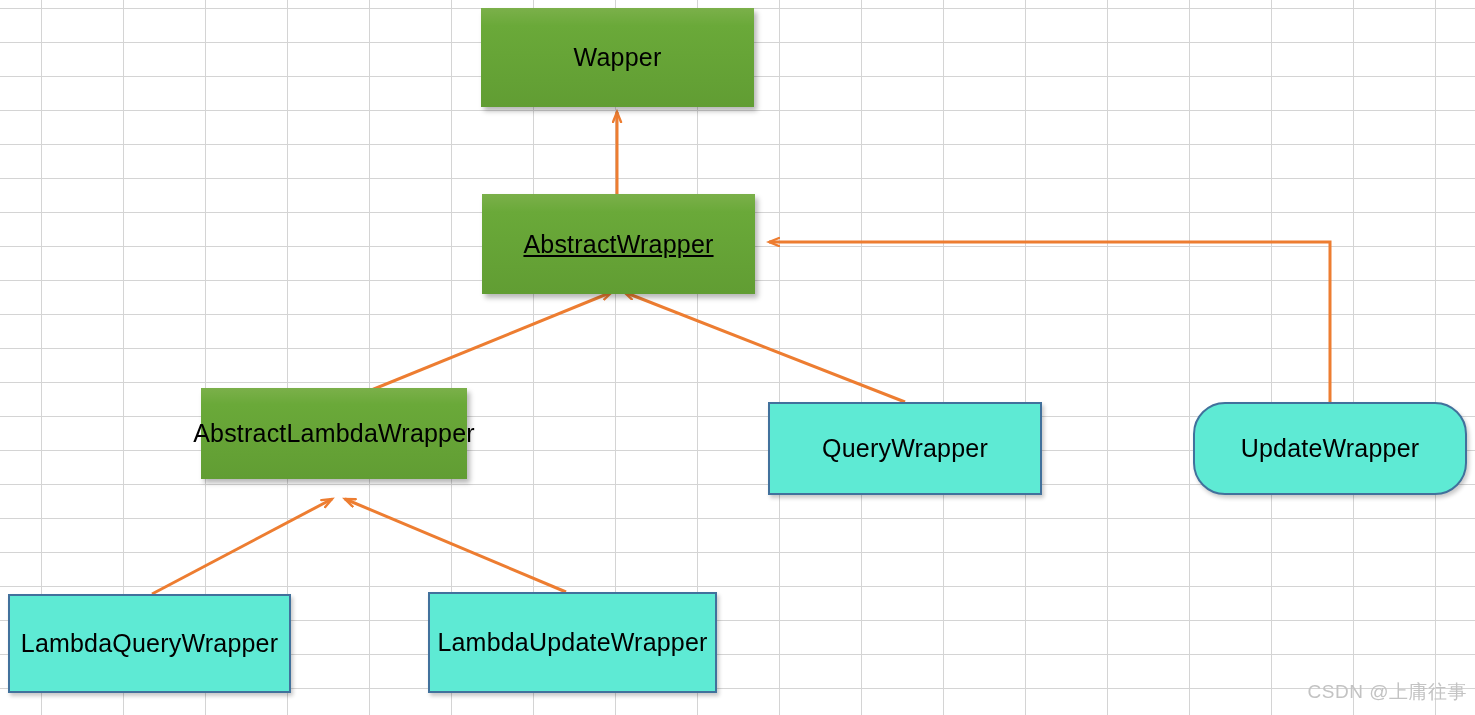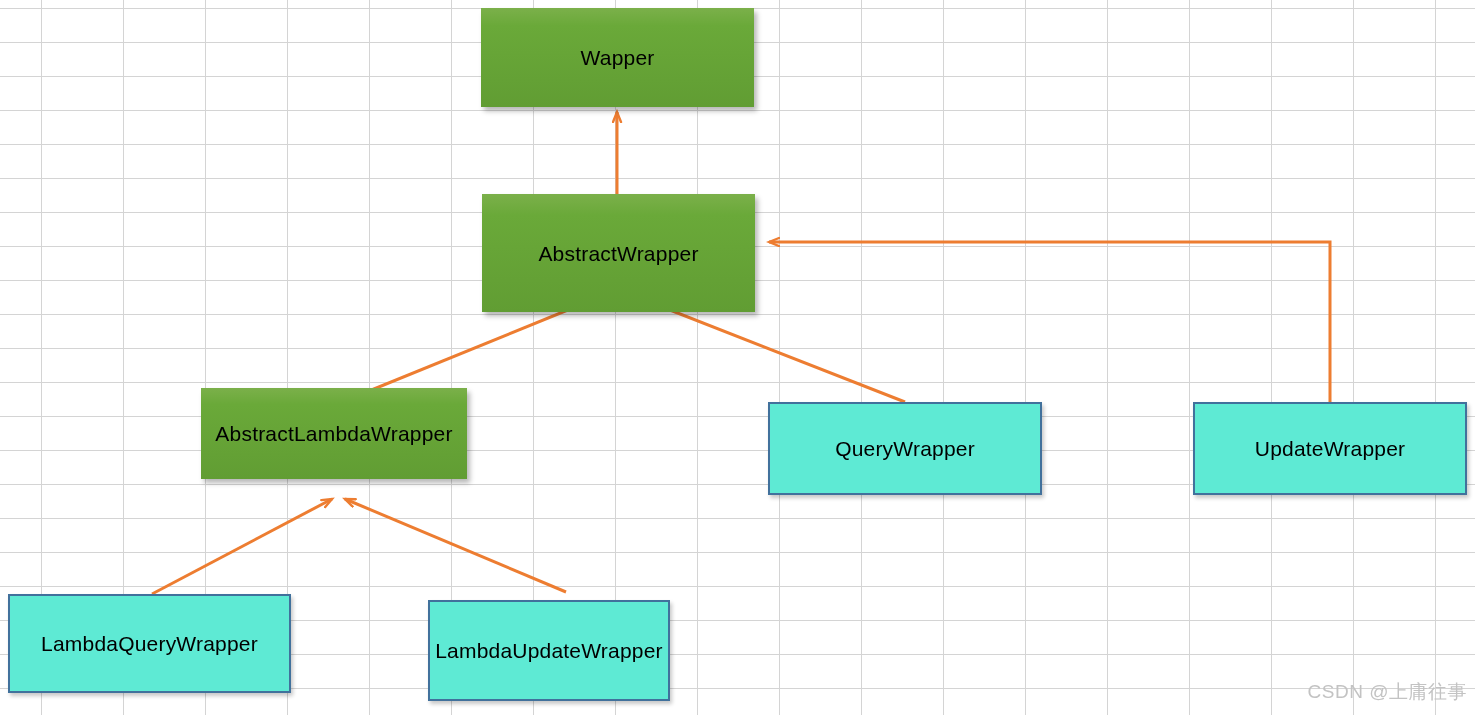--- a/index.html
+++ b/index.html
@@ -31,21 +31,21 @@
   }
 
   .node {
     position: absolute;
     box-sizing: border-box;
     display: flex;
     align-items: center;
     justify-content: center;
     text-align: center;
     color: #000000;
-    font-size: 21px;
+    font-size: 25px;
     letter-spacing: 0.2px;
     white-space: nowrap;
   }
   .node.green {
     background: linear-gradient(to bottom, #7bb04a 0%, #6aa939 18%, #619d33 100%);
     box-shadow: 3px 4px 5px rgba(0,0,0,0.28);
   }
   .node.blue {
     background: #5eead4;
     border: 2px solid #41719c;
@@ -100,39 +100,39 @@
 
     <line x1="152" y1="594" x2="332" y2="499" stroke="#ed7d31" stroke-width="3" marker-end="url(#openArrow)"></line>
 
     <line x1="566" y1="592" x2="345" y2="499" stroke="#ed7d31" stroke-width="3" marker-end="url(#openArrow)"></line>
   </svg>
 
   <div class="node green" style="left:481px; top:8px; width:273px; height:99px;">
     <span class="label">Wapper</span>
   </div>
 
-  <div class="node green" style="left:482px; top:194px; width:273px; height:118px;">
+  <div class="node green" style="left:482px; top:194px; width:273px; height:100px;text-decoration:underline;">
     <span class="label">AbstractWrapper</span>
   </div>
 
   <div class="node green" style="left:201px; top:388px; width:266px; height:91px;">
     <span class="label">AbstractLambdaWrapper</span>
   </div>
 
   <div class="node blue" style="left:768px; top:402px; width:274px; height:93px;">
     <span class="label">QueryWrapper</span>
   </div>
 
-  <div class="node blue" style="left:1193px; top:402px; width:274px; height:93px;">
+  <div class="node blue" style="left:1193px; top:402px; width:274px; height:93px;border-radius:32px;">
     <span class="label">UpdateWrapper</span>
   </div>
 
   <div class="node blue" style="left:8px; top:594px; width:283px; height:99px;align-items:center;">
     <span class="label">LambdaQueryWrapper</span>
   </div>
 
-  <div class="node blue" style="left:428px; top:592px; width:242px; height:101px;margin-top:8px;">
+  <div class="node blue" style="left:428px; top:592px; width:289px; height:101px;">
     <span class="label">LambdaUpdateWrapper</span>
   </div>
 
   <div class="watermark">CSDN @上庸往事</div>
 
 </div>
 
 </body></html>

